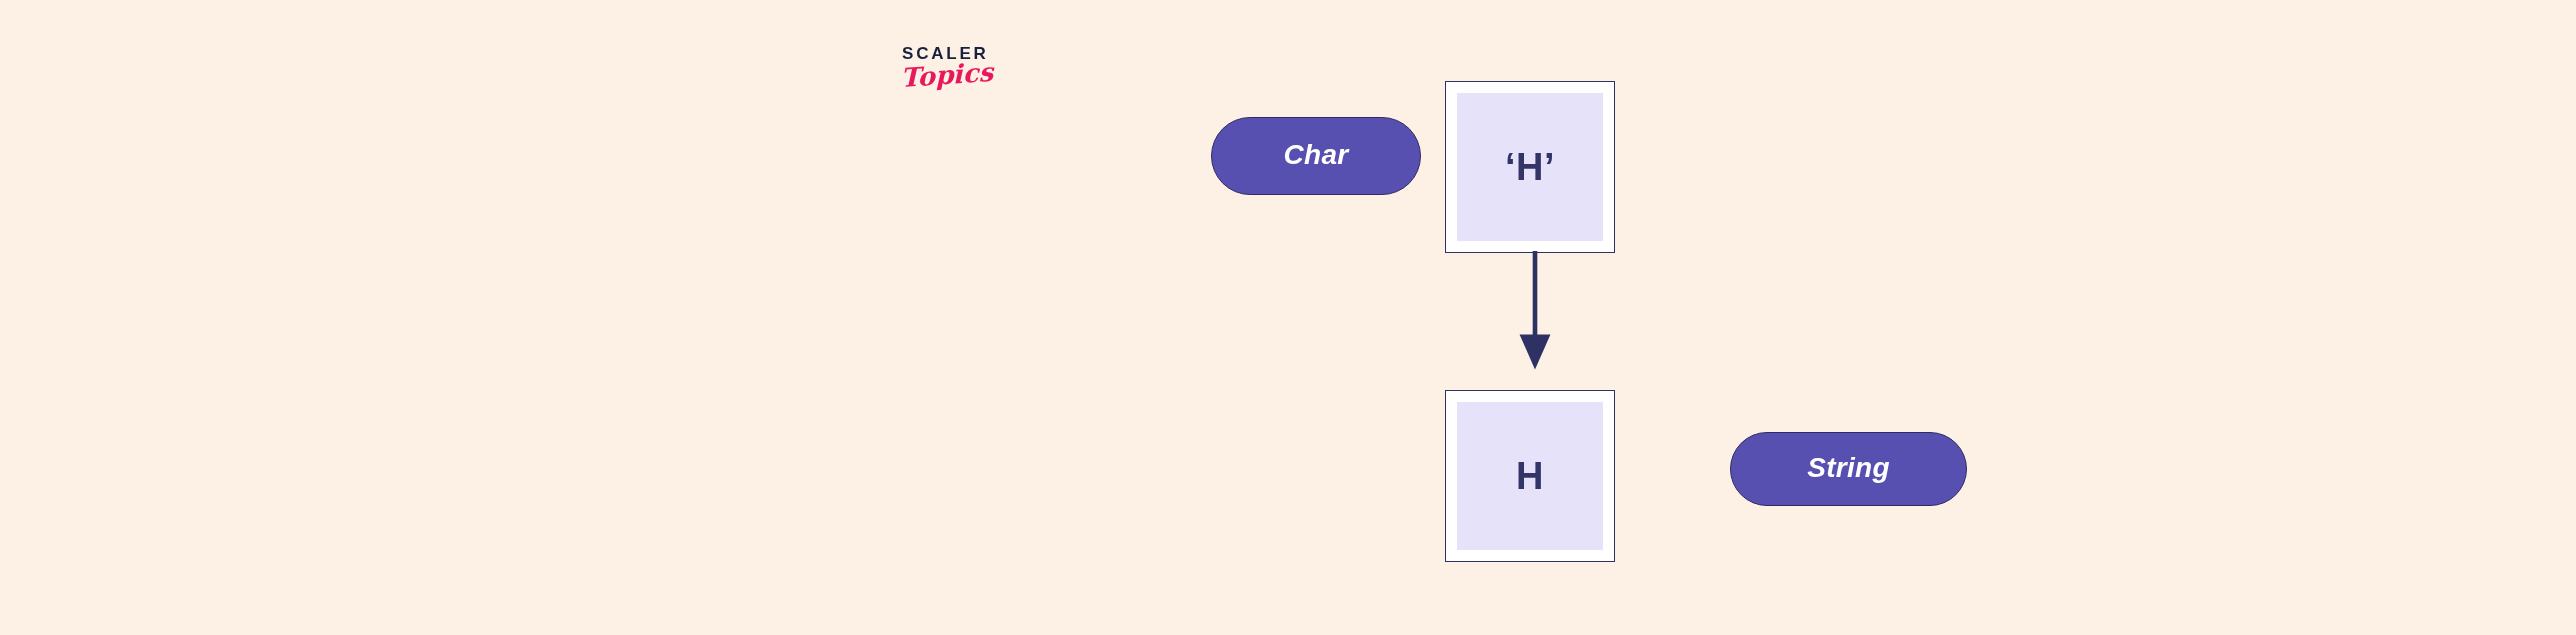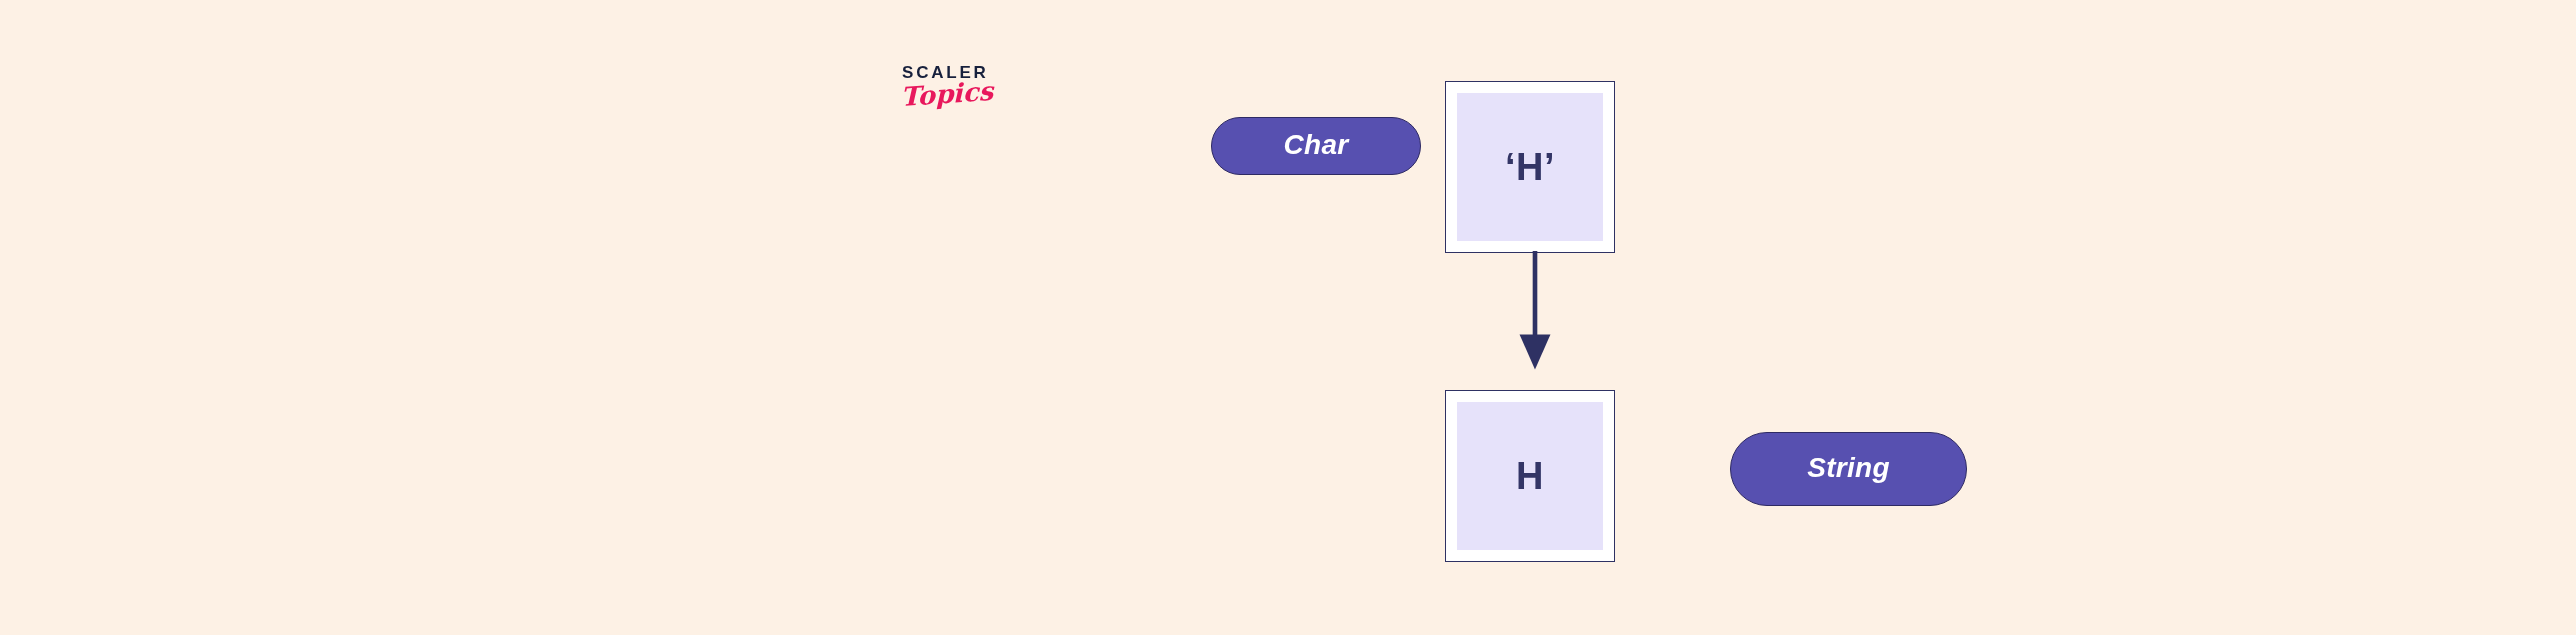--- a/index.html
+++ b/index.html
@@ -32,21 +32,20 @@
   }
   #logo-scaler {
     display: block;
     font-family: "Liberation Sans", sans-serif;
     font-weight: bold;
     font-size: 17px;
     letter-spacing: 2.8px;
     color: #17203C;
     line-height: 1;
     margin-left: 1px;
-    margin-top: 19px;
   }
   #logo-topics {
     display: block;
     font-family: "DejaVu Serif", serif;
     font-style: italic;
     font-weight: bold;
     font-size: 26px;
     color: #E8185C;
     line-height: 1;
     margin-top: 3.1px;
@@ -75,21 +74,21 @@
     line-height: 1;
     letter-spacing: 0.3px;
     white-space: nowrap;
     padding-bottom: 2.1px;
   }
 
   #pill-char {
     left: 1211px;
     top: 117px;
     width: 210px;
-    height: 58px;
+    height: 78px;
   }
   #pill-string {
     left: 1730px;
     top: 432px;
     width: 237px;
     height: 74px;
   }
 
   
   .value-box {

